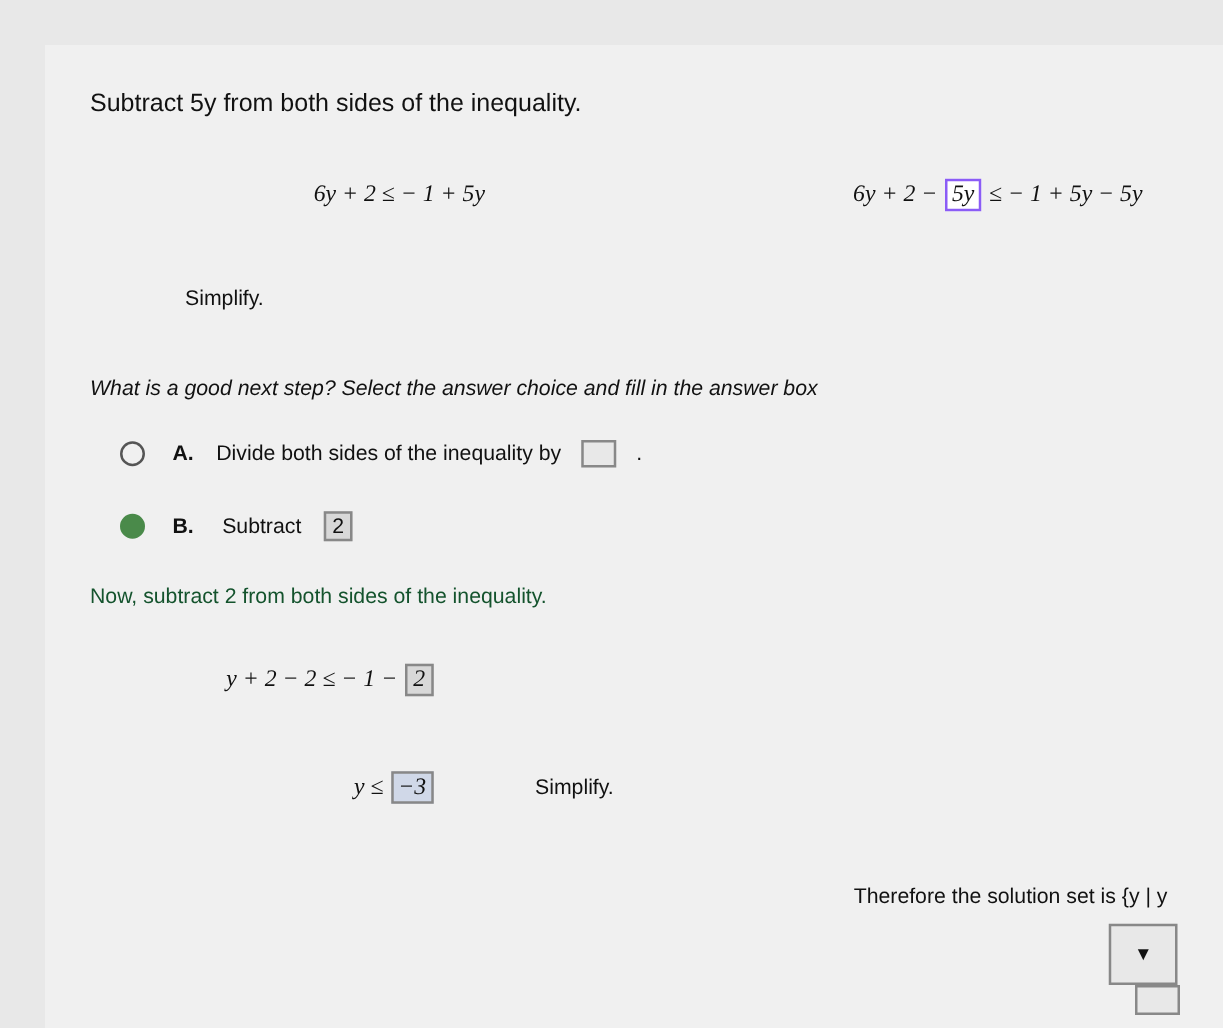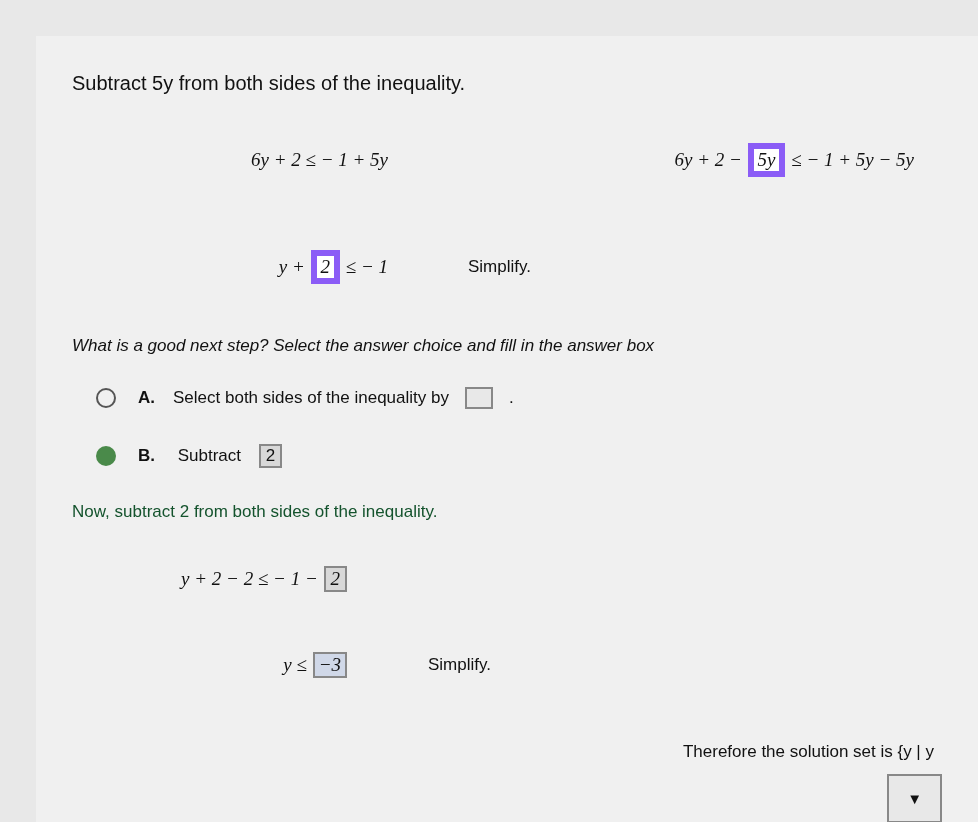--- a/index.html
+++ b/index.html
@@ -28,21 +28,21 @@
       font-size: 20px;
       font-weight: normal;
       color: #111;
       margin-bottom: 20px;
       font-family: Arial, sans-serif;
     }
 
     .math-table {
       display: grid;
       grid-template-columns: 320px 1fr;
-      row-gap: 17px;
+      row-gap: 4px;
       margin-bottom: 24px;
       margin-left: 40px;
     }
 
     .math-cell {
       padding: 4px 8px;
       font-size: 19px;
       color: #111;
       display: flex;
       align-items: center;
@@ -56,21 +56,21 @@
     .math-cell.desc {
       justify-content: flex-start;
       font-style: normal;
       font-family: Arial, sans-serif;
       font-size: 17px;
       padding-left: 24px;
     }
 
     .highlight-box {
       display: inline-block;
-      border: 6px solid #8b5cf6;
+      border: 2px solid #8b5cf6;
       padding: 0px 4px;
       margin: 0 1px;
       background: #fff;
       color: #111;
     }
 
     .highlight-box-gray {
       display: inline-block;
       border: 2px solid #888;
       padding: 0px 5px;
@@ -222,43 +222,36 @@
     </div>
 
     <div class="math-cell expr">
       <span class="math-expr">
         6y + 2 −
         <span class="highlight-box">5y</span>
         ≤ − 1 + 5y − 5y
       </span>
     </div>
 
-    <div class="math-cell expr">
-      <span class="math-expr">
-        y +
-        <span class="highlight-box">2</span>
-        ≤ − 1
-      </span>
-    </div>
     <div class="math-cell desc">
       <span>Simplify.</span>
     </div>
 
   </div>
 
   <div class="question-text">What is a good next step? Select the answer choice and fill in the answer box</div>
 
   <div class="options-container">
 
     <div class="option-row">
       <div class="radio-outer">
         <div class="radio-inner"></div>
       </div>
       <span class="option-label">A.</span>
-      <span>Select both sides of the inequality by</span>
+      <span>Divide both sides of the inequality by</span>
       <span class="answer-blank"></span>
       <span>.</span>
     </div>
 
     <div class="option-row">
       <div class="radio-outer checked-green">
         <div class="radio-inner checked-green"></div>
       </div>
       <span class="option-label">B.</span>
       <span>&nbsp;Subtract&nbsp;</span>

